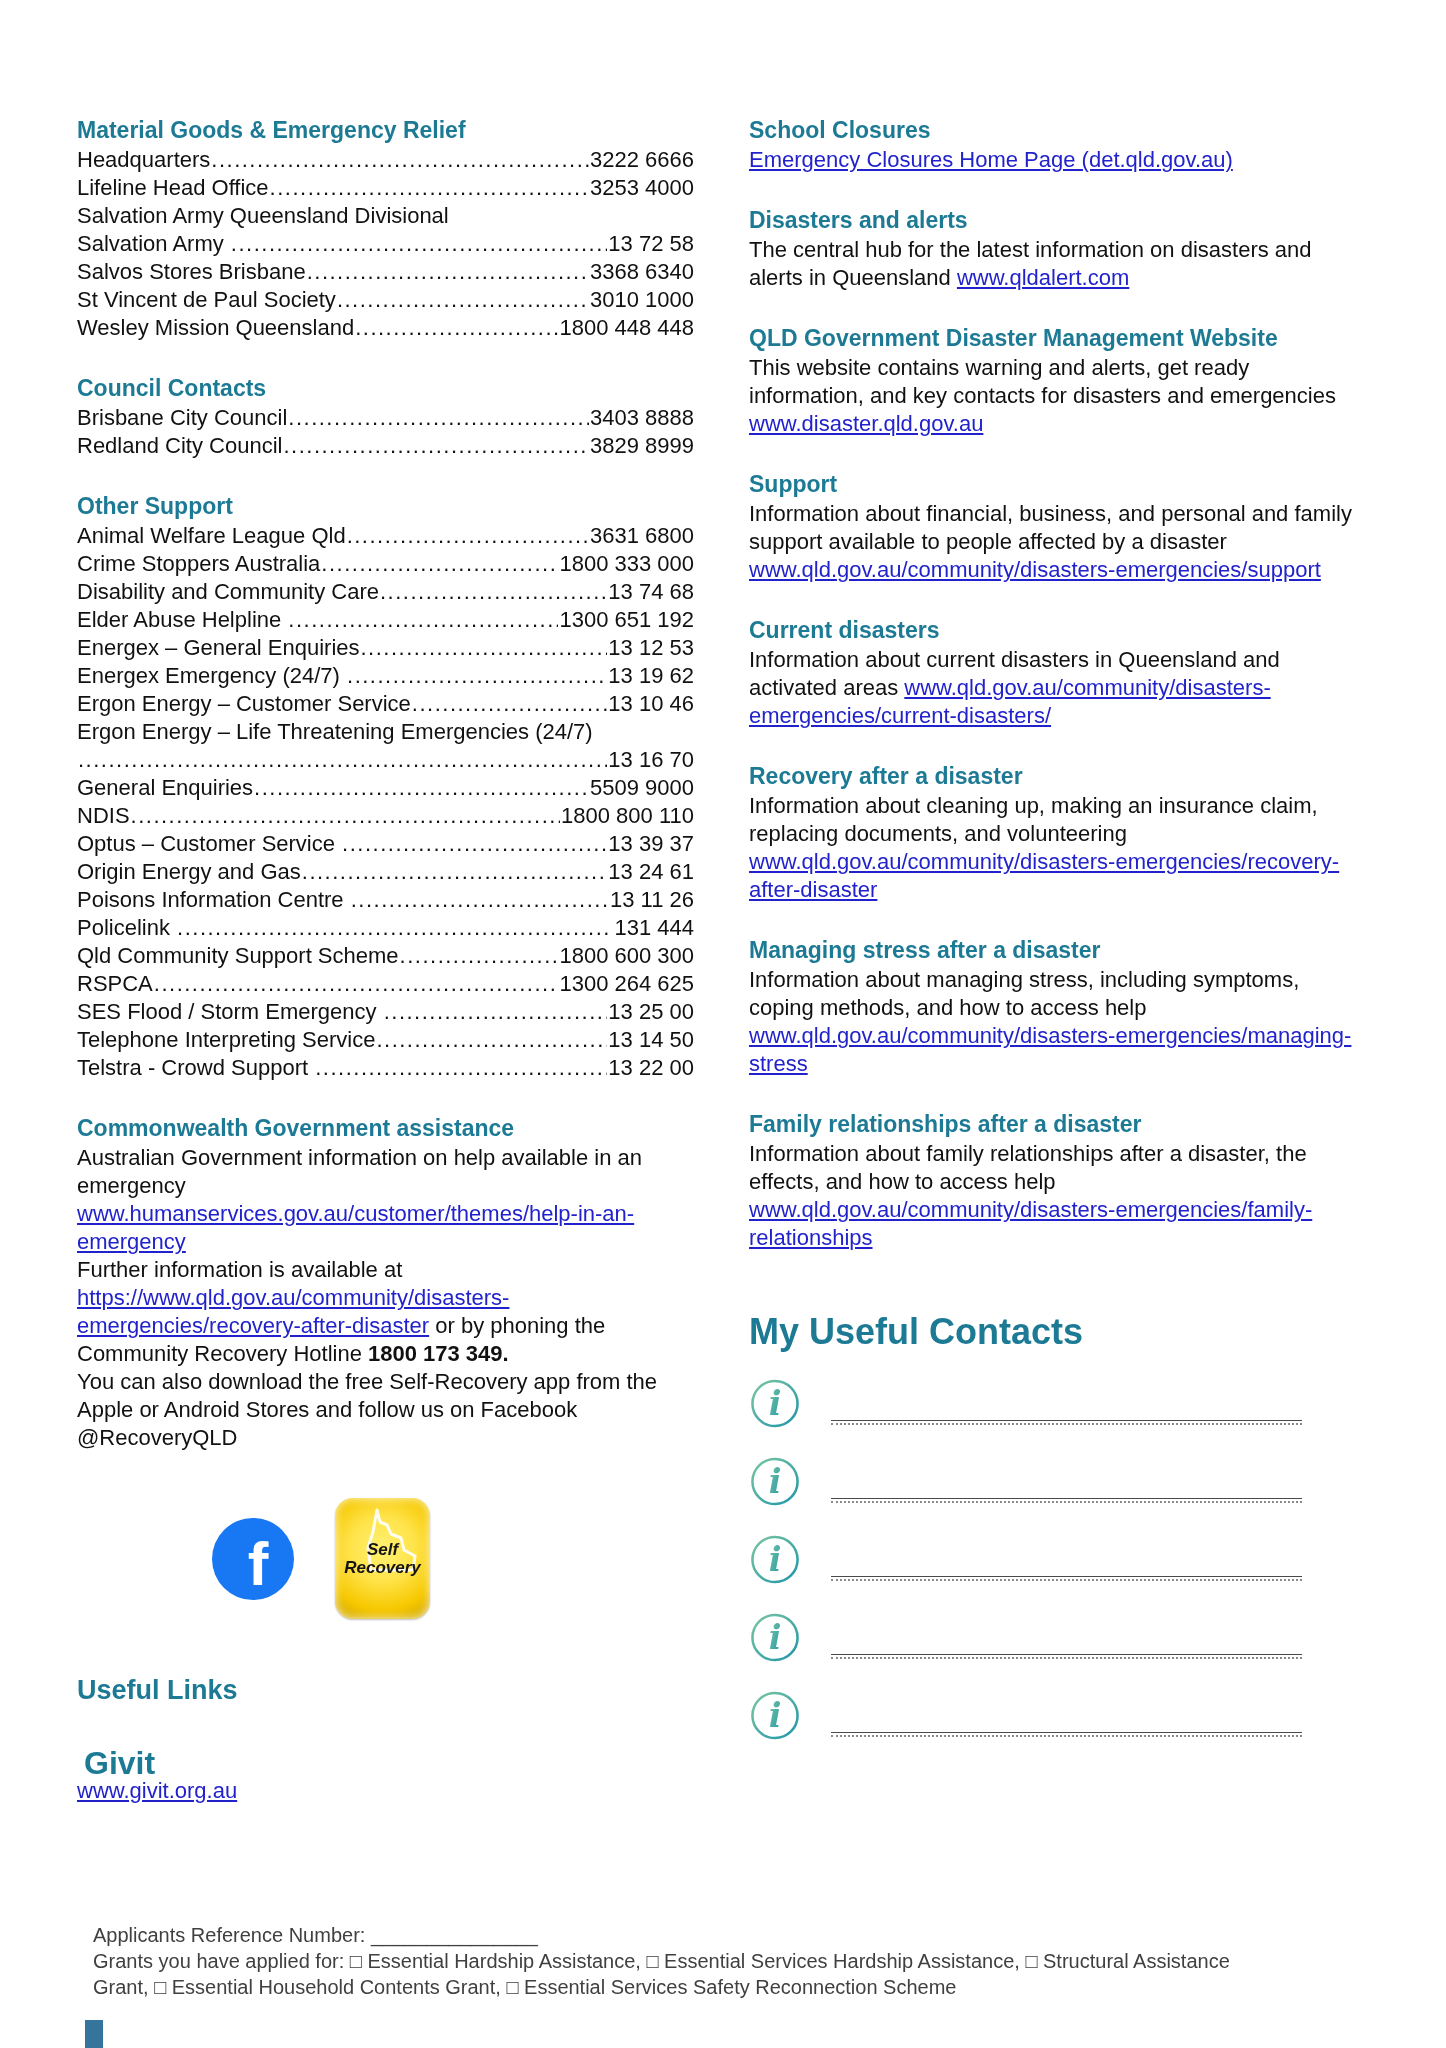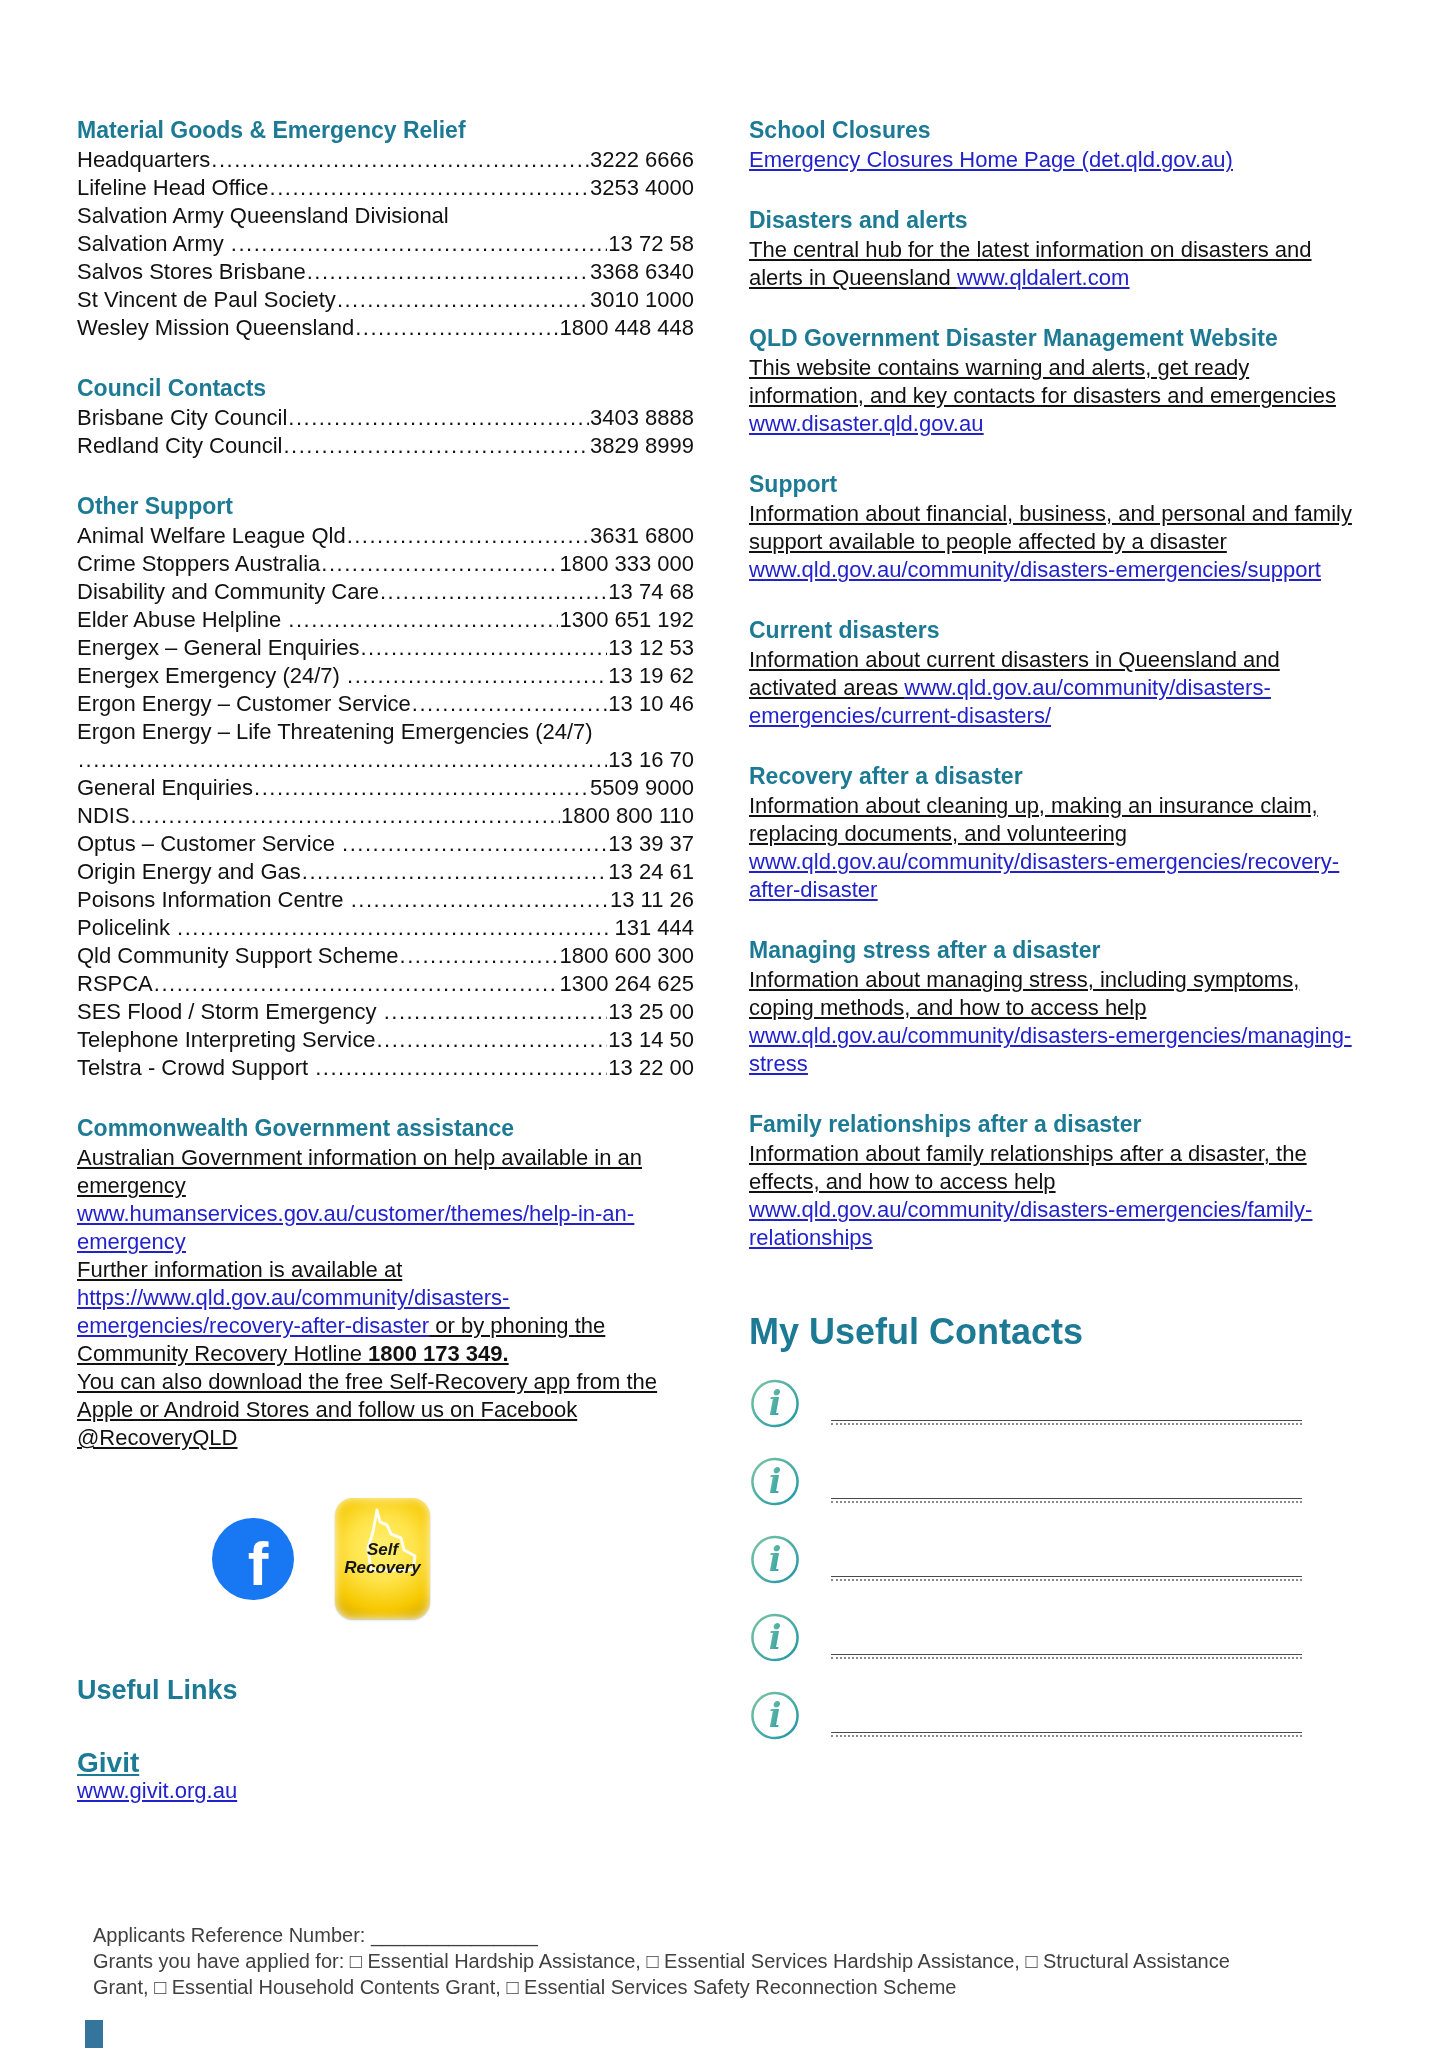--- a/index.html
+++ b/index.html
@@ -22,21 +22,21 @@
   .content{position:absolute;left:77px;top:116px;width:1280px;display:flex;}
   .col-left{width:617px;flex:none;}
   .col-right{width:608px;flex:none;margin-left:55px;}
 
   section{margin-top:32px;}
   section:first-child{margin-top:0;}
   h2.sec{
     font-size:23px;line-height:28px;font-weight:700;margin:0 0 2px 0;
     color:var(--heading_teal);
   }
-  p.para{margin:0;text-decoration:underline;}
+  p.para{margin:0;}
   .gap{margin-top:28px;}
 
   
   .phone-row{display:flex;align-items:baseline;line-height:28px;}
   .phone-row .lbl{flex:none;white-space:pre;}
   .phone-row .dots{flex:1 1 auto;min-width:0;overflow:hidden;white-space:nowrap;margin:0 1px;}
   .phone-row .dots::before{
     content:"...................................................................................................................";
     letter-spacing:1.5px;
   }
@@ -54,21 +54,21 @@
   .fb circle{fill:var(--facebook_blue);}
   .sr{position:relative;width:95px;height:121px;border-radius:18px;display:inline-block;
       background:radial-gradient(circle at 50% 42%,#fff171 0%,#ffe34a 38%,var(--app_yellow) 72%,#c9a000 100%);
       box-shadow:inset 0 0 10px rgba(255,255,255,.85), 0 1px 2px rgba(0,0,0,.25);}
   .sr svg.map{position:absolute;left:6px;top:4px;width:84px;height:88px;}
   .sr .sr-text{position:absolute;inset:0;display:flex;flex-direction:column;align-items:center;justify-content:center;
       font-weight:700;font-style:italic;font-size:17px;line-height:18px;color:#151515;}
 
   
   .useful-links-title{font-size:27px;line-height:30px;font-weight:700;color:var(--heading_teal);margin:56px 0 0 0;}
-  .givit-title{font-size:28px;line-height:28px;font-weight:700;color:var(--heading_teal);margin:44px 0 0 0;text-decoration:underline;}
+  .givit-title{font-size:32px;line-height:28px;font-weight:700;color:var(--heading_teal);margin:44px 0 0 7px;}
 
   
   .rsec{margin-top:32px;}
   .rsec:first-child{margin-top:0;}
 
   
   .muc-title{font-size:36px;line-height:40px;font-weight:700;color:var(--heading_teal);margin:60px 0 6px 0;}
   .contact-row{display:flex;align-items:flex-end;margin-top:25px;height:53px;}
   .info-icon{width:52px;height:53px;flex:none;display:inline-block;}
   .info-icon svg{width:100%;height:100%;}

